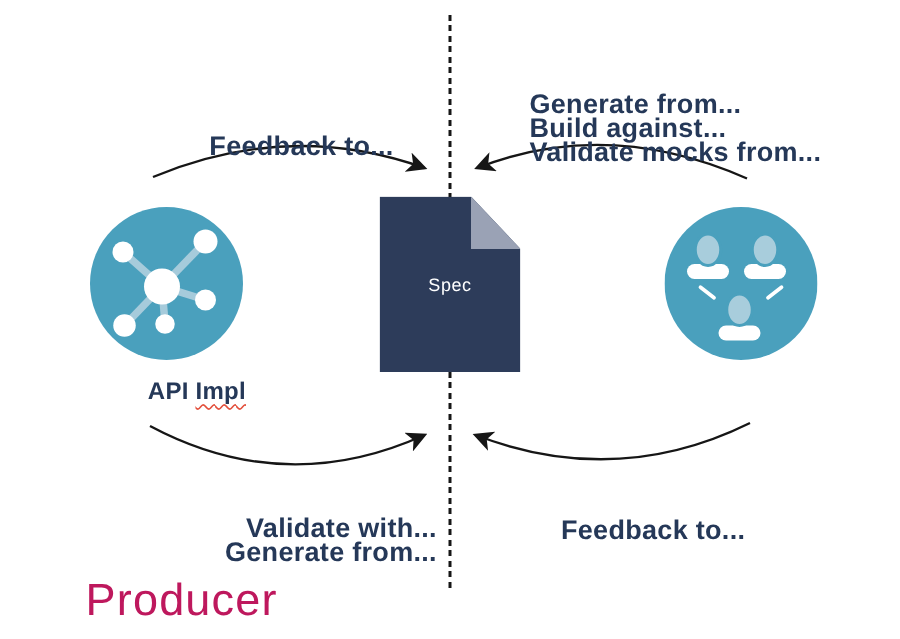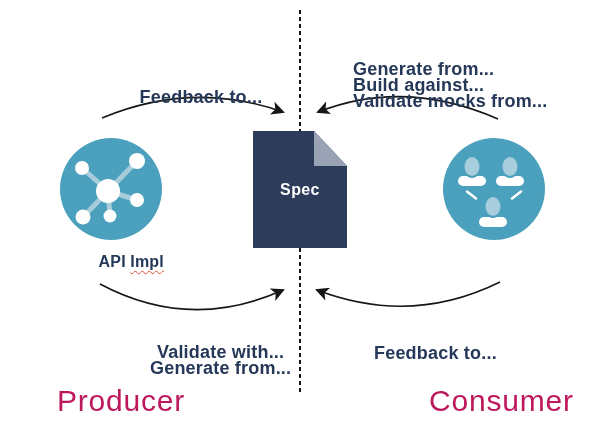--- a/index.html
+++ b/index.html
@@ -54,40 +54,39 @@
   .spec-fold {
     position: absolute; top: 0; right: 0;
     width: 33px; height: 35px;
     background: #9aa2b5;
     clip-path: polygon(0 0, 100% 100%, 0 100%);
   }
   .spec-label {
     position: absolute; inset: 0;
     display: flex; align-items: center; justify-content: center;
     color: #ffffff;
-    font-size: 16px;
+    font-size: 12px;
     letter-spacing: 0.4px;
-    font-weight: bold;
   }
 
   
   .small-label {
     position: absolute;
     z-index: 4;
     color: #253858;
     font-size: 18px;
     font-weight: 600;
     letter-spacing: 0.2px;
     line-height: 16px;
     white-space: nowrap;
     margin-top: 28px;
   }
   .label-top-left     { left: 131px; top: 61px;  width: 140px; text-align: center; }
   .label-top-right    { left: 353px; top: 33px;  text-align: left; }
-  .label-bottom-left  { left: 150px; top: 317px; line-height: 15.5px; text-align: center; }
+  .label-bottom-left  { left: 150px; top: 317px; line-height: 15.5px; text-align: right; }
   .label-bottom-right { left: 374px; top: 317px; }
 
   .node-label {
     position: absolute;
     z-index: 4;
     color: #253858;
     font-size: 16px;
     font-weight: 600;
     letter-spacing: 0.2px;
     text-align: right;
@@ -195,15 +194,14 @@
       <line x1="78" y1="53.5" x2="69" y2="60.5"></line>
     </g>
   </svg>
 
   <div class="node-label producer-node-label">
     <span>API</span><span class="misspelled">Impl</span>
   </div>
 
 
   <div class="zone-label producer-zone-label">Producer</div>
-  <div class="zone-label consumer-zone-label">Consumer</div>
 
 </div>
 
 </body></html>

